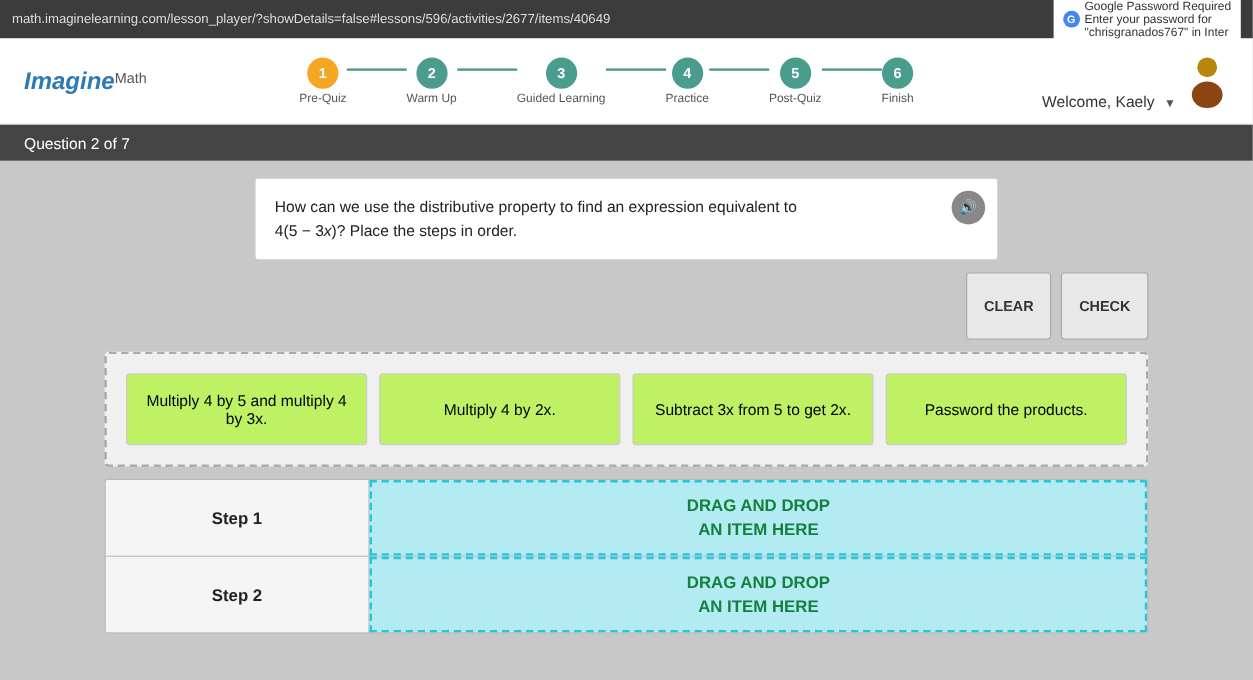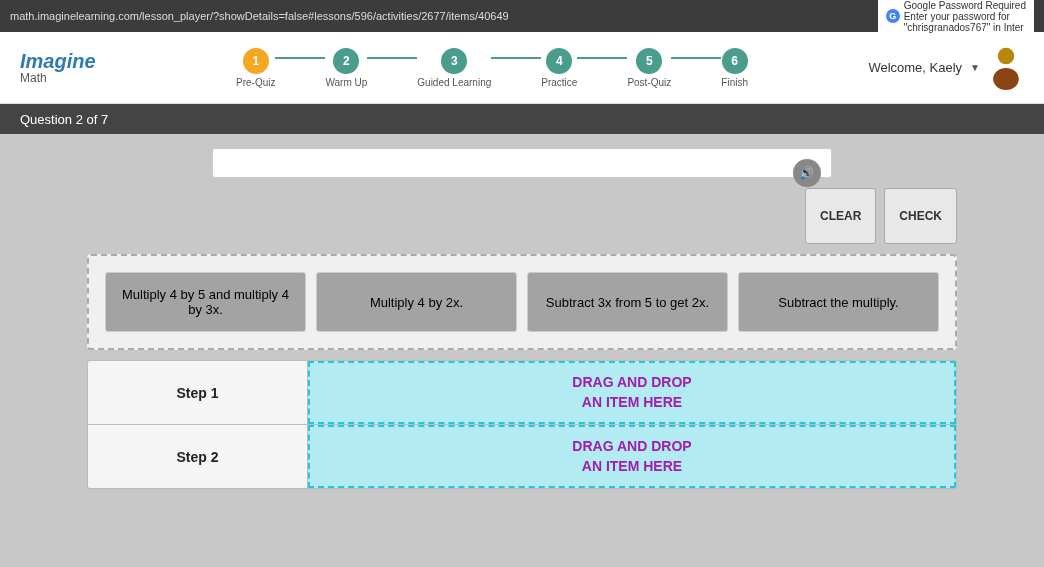--- a/index.html
+++ b/index.html
@@ -54,21 +54,21 @@
     .top-nav {
       background: #fff;
       height: 72px;
       display: flex;
       align-items: center;
       padding: 0 20px;
       border-bottom: 1px solid #ddd;
     }
     .logo-area {
       display: flex;
-      flex-direction: column;
+      flex-direction: row;
       margin-right: 40px;
     }
     .logo-imagine {
       color: #2d7ab5;
       font-size: 20px;
       font-style: italic;
       font-weight: bold;
       line-height: 1;
     }
     .logo-math {
@@ -114,21 +114,21 @@
     .step-connector {
       height: 2px;
       width: 50px;
       background: #4a9d8c;
       position: relative;
       top: -10px;
     }
 
     .user-area {
       display: flex;
-      align-items: center;
+      align-items: flex-end;
       gap: 8px;
       margin-left: 20px;
     }
     .welcome-text {
       color: #333;
       font-size: 13px;
     }
     .avatar {
       width: 36px;
       height: 48px;
@@ -226,21 +226,21 @@
       background: #f0f0f0;
       max-width: 870px;
       margin: 0 auto 10px auto;
     }
     .drag-items-row {
       display: flex;
       gap: 10px;
       justify-content: space-around;
     }
     .drag-item {
-      background: #a3a3a3;
+      background: #bef264;
       border: 1px solid #ccc;
       border-radius: 3px;
       padding: 14px 16px;
       flex: 1;
       text-align: center;
       font-size: 13px;
       cursor: grab;
       min-height: 60px;
       display: flex;
       align-items: center;
@@ -278,21 +278,21 @@
     .drop-zone {
       flex: 1;
       background: #b2ebf2;
       display: flex;
       align-items: center;
       justify-content: center;
       padding: 10px;
       border: 2px dashed #26c6da;
     }
     .drop-zone-text {
-      color: #a21caf;
+      color: #15803d;
       font-size: 14px;
       font-weight: bold;
       text-align: center;
       line-height: 1.4;
     }
   </style>
 </head>
 <body>
 
 <div class="browser-bar">
@@ -359,41 +359,45 @@
   </div>
 </div>
 
 <div class="title-bar">
   <span class="question-counter">Question 2 of 7</span>
 </div>
 
 <div class="main-content">
 
   <div class="question-box">
+    <p class="question-text">
+      How can we use the distributive property to find an expression equivalent to<br>
+      4(5 − 3<i>x</i>)? Place the steps in order.
+    </p>
     <div class="audio-btn">🔊</div>
   </div>
 
   <div class="action-bar">
     <button class="btn-clear">CLEAR</button>
     <button class="btn-check">CHECK</button>
   </div>
 
   <div class="drag-area">
     <div class="drag-items-row">
       <div class="drag-item">
         <span>Multiply 4 by 5 and multiply 4 by 3x.</span>
       </div>
       <div class="drag-item">
         <span>Multiply 4 by 2x.</span>
       </div>
       <div class="drag-item">
         <span>Subtract 3x from 5 to get 2x.</span>
       </div>
       <div class="drag-item">
-        <span>Subtract the multiply.</span>
+        <span>Password the products.</span>
       </div>
     </div>
   </div>
 
   <div class="drop-zones">
     <div class="drop-row">
       <div class="drop-label">Step 1</div>
       <div class="drop-zone">
         <div class="drop-zone-text">
           <span>DRAG AND DROP</span><br>

